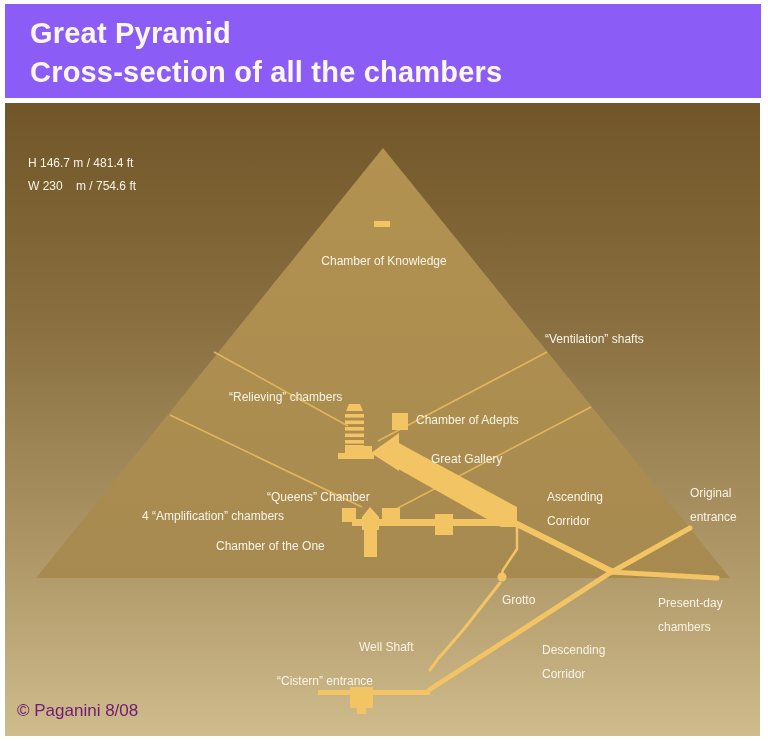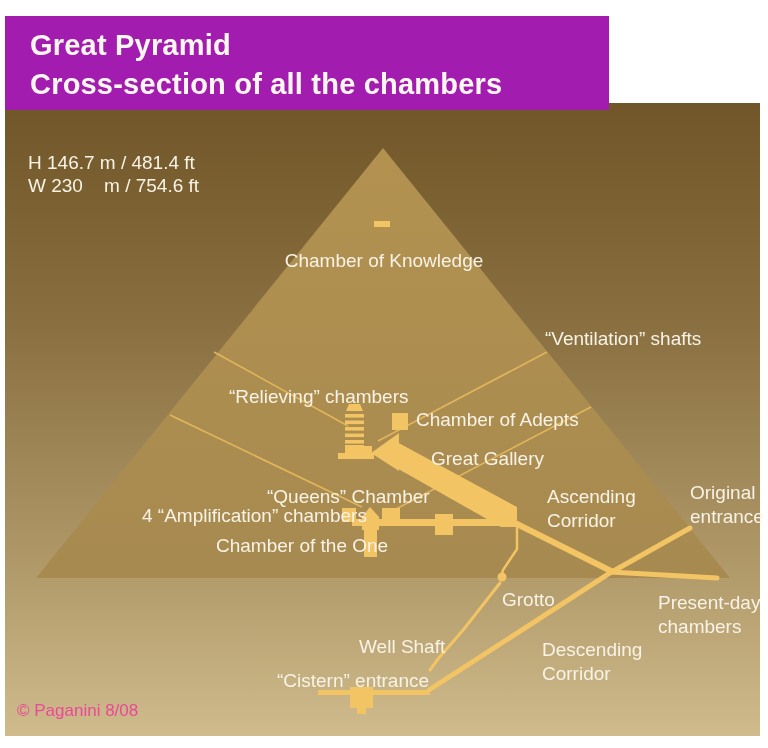--- a/index.html
+++ b/index.html
@@ -1,26 +1,26 @@
 <!DOCTYPE html>
 <html><head>
 <meta charset="utf-8">
 <style>
   html,body{margin:0;padding:0;background:#ffffff;}
   #page{position:relative;width:768px;height:748px;background:#ffffff;overflow:hidden;
         font-family:"Liberation Sans", sans-serif;}
-  #header{position:absolute;left:5px;top:16px;width:604px;height:94px;background:#a21caf;}
+  #header{position:absolute;left:5px;top:4px;width:756px;height:94px;background:#8b5cf6;}
   .title{position:absolute;left:25px;color:#FBF7EE;font-weight:700;font-size:29px;letter-spacing:0.2px;}
   #title1{top:13px;}
   #title2{top:52px;}
   #main{position:absolute;left:5px;top:103px;width:755px;height:633px;
         background:linear-gradient(to bottom,#705628 0%,#8A7040 35%,#AD9565 70%,#CFBB8C 100%);}
   #diagram-svg{position:absolute;left:0;top:0;width:768px;height:748px;}
-  .lbl{position:absolute;color:#F8F3E6;font-size:19px;line-height:24px;white-space:pre-line;}
-  #credit{position:absolute;color:#ec4899;font-size:17px;}
+  .lbl{position:absolute;color:#F8F3E6;font-size:12px;line-height:24px;white-space:pre-line;}
+  #credit{position:absolute;color:#701a75;font-size:17px;}
 </style>
 </head>
 <body>
 
 <div id="page">
 
   <div id="main"></div>
 
   <div id="header">
     <div class="title" id="title1">Great Pyramid</div>

